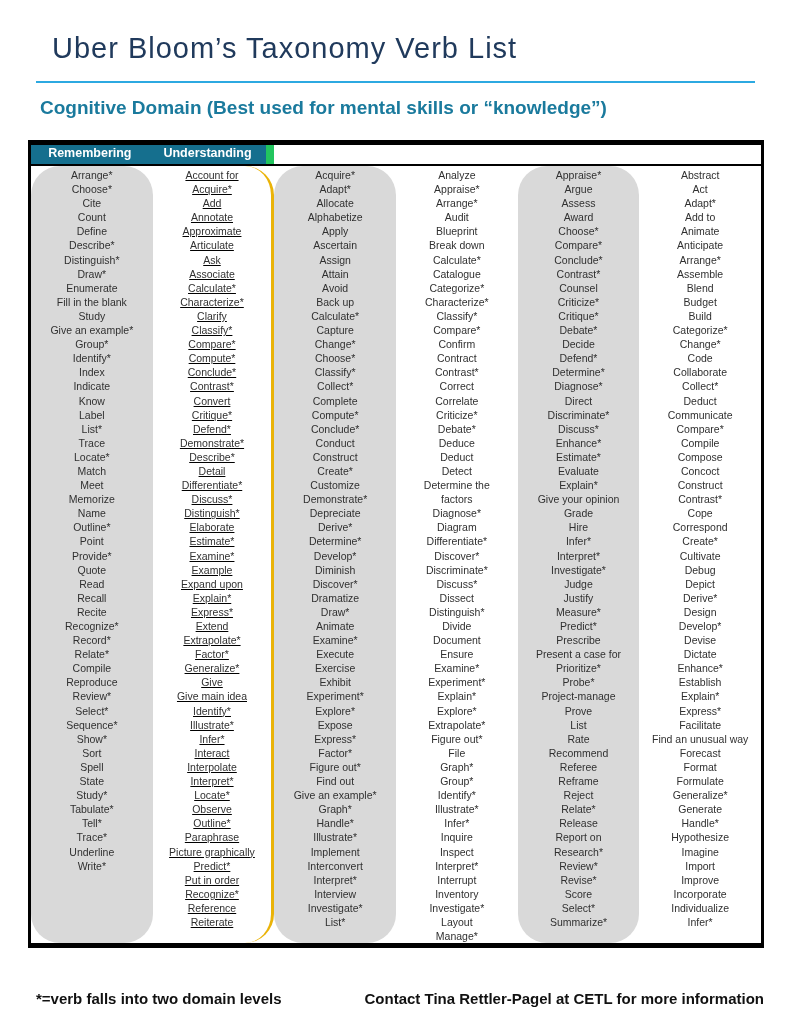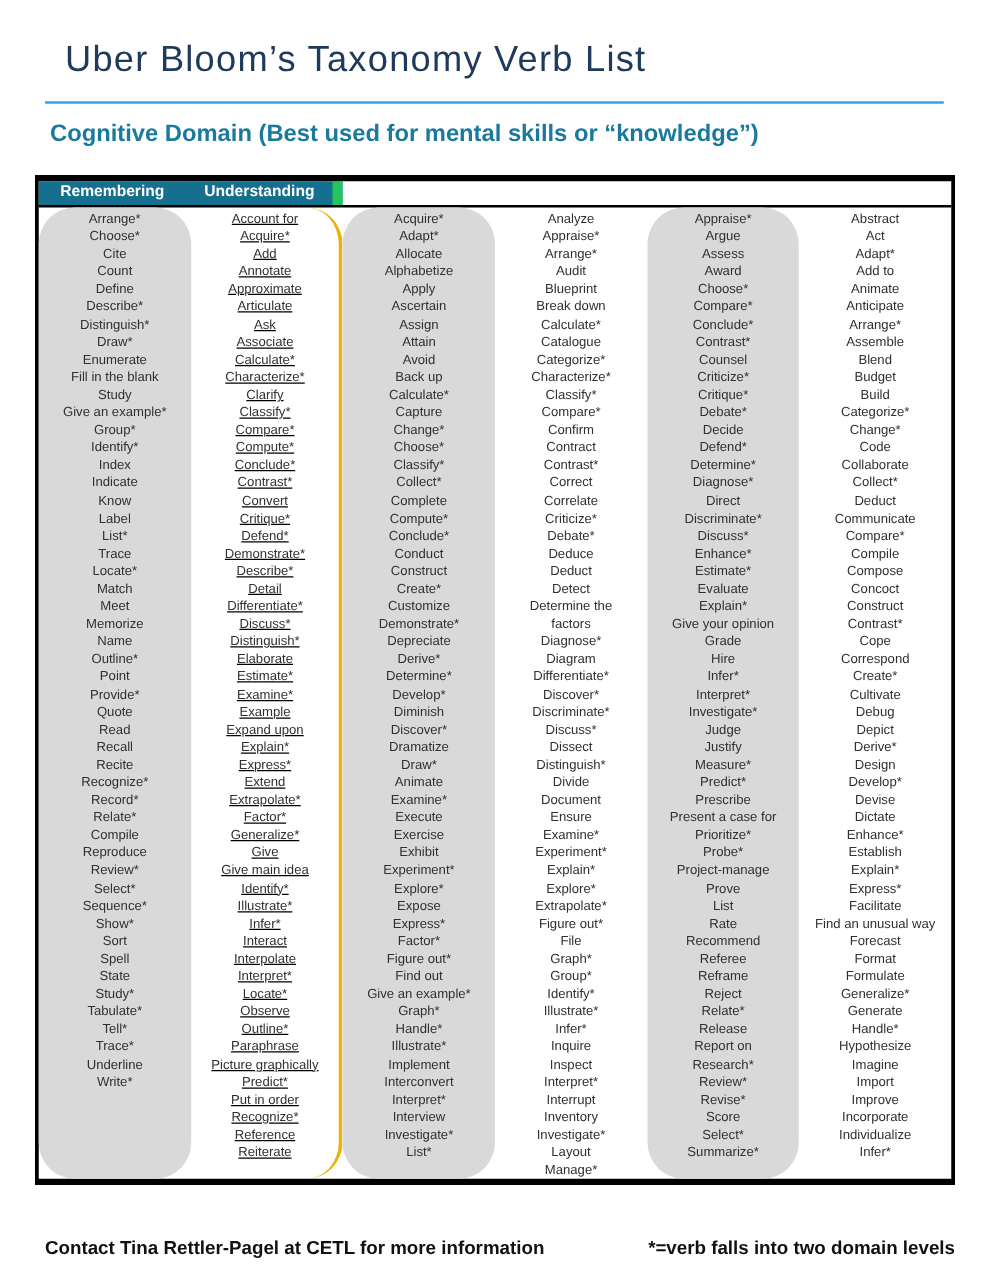--- a/index.html
+++ b/index.html
@@ -409,17 +409,17 @@
           <div class="verb">Import</div>
           <div class="verb">Improve</div>
           <div class="verb">Incorporate</div>
           <div class="verb">Individualize</div>
           <div class="verb">Infer*</div>
         </div>
       </div>
   </div>
 
   <div class="footer">
+    <span>*=verb falls into two domain levels</span>
     <span>Contact Tina Rettler-Pagel at CETL for more information</span>
-    <span>*=verb falls into two domain levels</span>
   </div>
 
 </div>
 
 </body></html>

